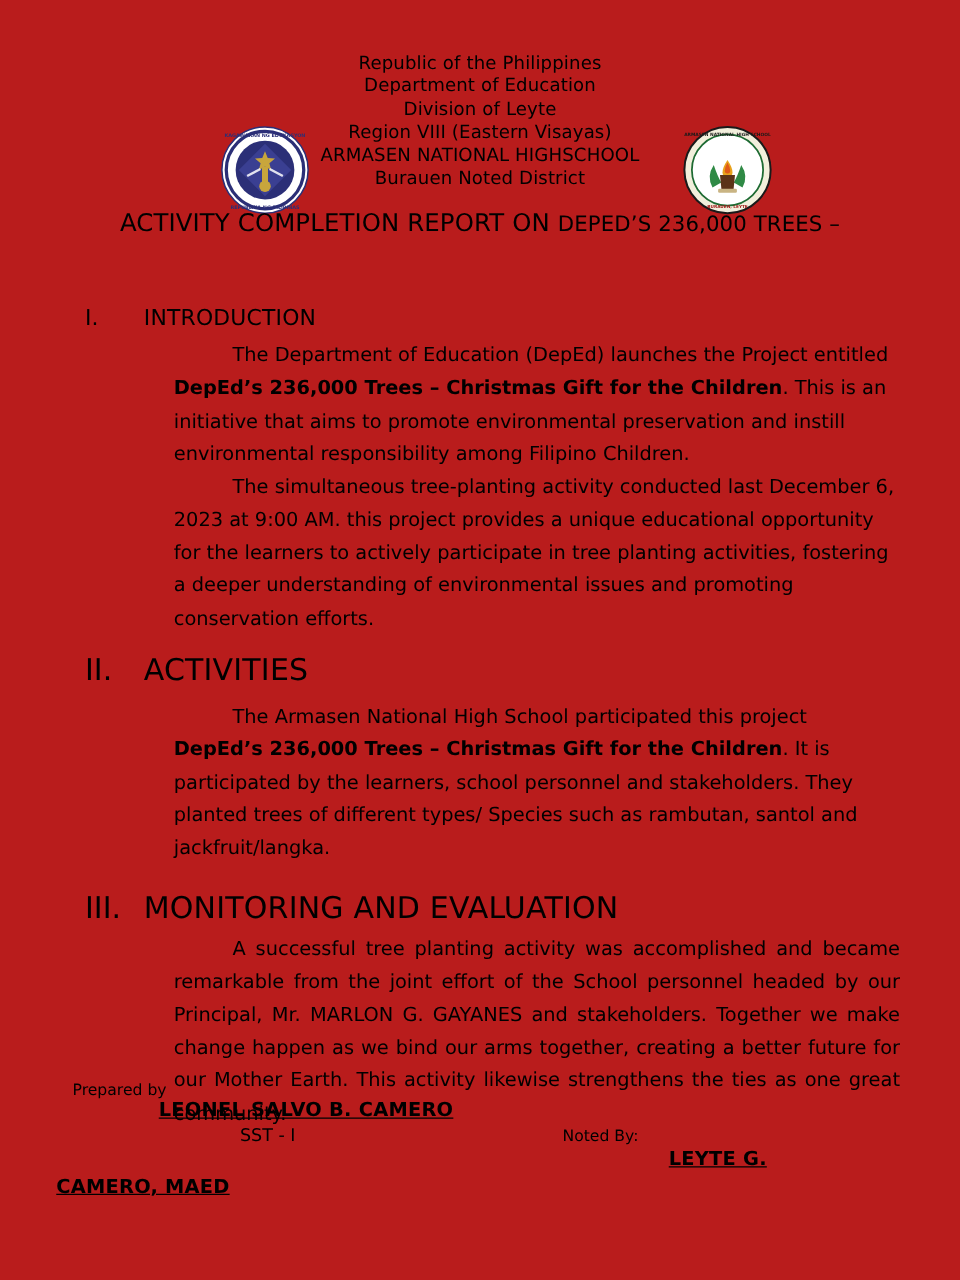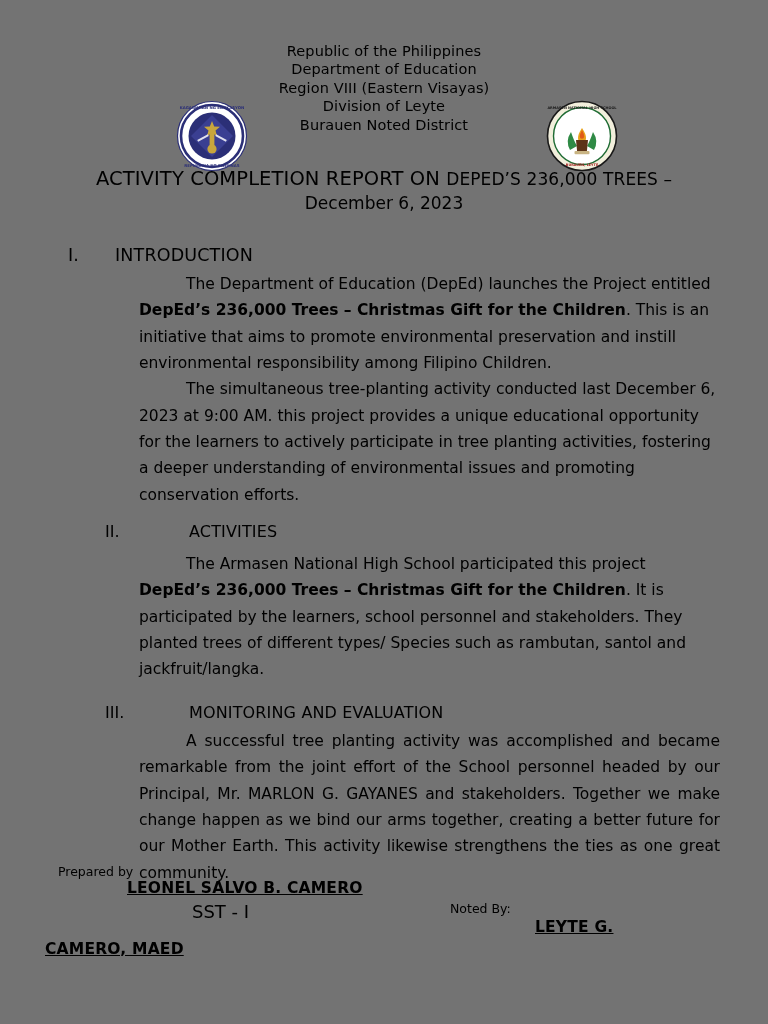--- a/index.html
+++ b/index.html
@@ -12,21 +12,21 @@
     height: 1024px;
     position: relative;
     font-family: "DejaVu Sans", sans-serif;
     color: #000000;
     overflow: hidden;
   }
 
   .page {
     position: absolute;
     inset: 0;
-    background: #737373;
+    background: #b91c1c;
   }
 
   
   .letterhead {
     position: absolute;
     left: 0;
     top: 38px;
     width: 768px;
     height: 108px;
   }
@@ -94,21 +94,21 @@
   .sec-num {
     display: inline-block;
     width: 47px;
     padding-left: 68px;
     box-sizing: content-box;
     font-size: 17.5px;
   }
   .sec-title { font-size: 17.5px; letter-spacing: .15px; }
 
   .sec-heading.lg .sec-num,
-  .sec-heading.lg .sec-title { font-size: 16px; margin-left: 37px; }
+  .sec-heading.lg .sec-title { font-size: 24px; }
 
   .para {
     margin: 0;
     padding: 0 48px 0 139px;
     font-size: 15.5px;
     line-height: 1.70;
     text-indent: 47px;
   }
   .para.justify { text-align: justify; }
   .para b { font-weight: bold; text-align: center; }
@@ -124,21 +124,21 @@
     position: absolute;
     left: 0;
     top: 860px;
     width: 746px;
     height: 110px;
     padding-left: 44px;
   }
   .sig-abs { position: absolute; white-space: nowrap; }
   .sig-label  { font-size: 12.5px; }
   .sig-name   { font-size: 15.5px; font-weight: bold; letter-spacing: .2px; text-decoration: underline; }
-  .sig-role   { font-size: 18px; }
+  .sig-role   { font-size: 14px; }
 
   .prepared-by   { left: 58px;  top: 4px; }
   .prepared-name { left: 127px; top: 19px; }
   .prepared-role { left: 192px; top: 41px; }
   .noted-by      { left: 450px; top: 41px; }
   .noted-name    { left: 535px; top: 58px; }
   .noted-name2   { left: 45px;  top: 80px; }
 </style>
 </head>
 <body>
@@ -165,22 +165,23 @@
         <g fill="#2b2f77" font-family="DejaVu Sans, sans-serif" font-size="3.9" font-weight="bold">
           <text x="36" y="9.4" text-anchor="middle">KAGAWARAN NG EDUKASYON</text>
           <text x="36" y="67.2" text-anchor="middle">REPUBLIKA NG PILIPINAS</text>
         </g>
       </svg>
     </div>
 
     <div class="letterhead-lines">
       <div>Republic of the Philippines</div>
       <div>Department of Education</div>
+      <div>Division of Leyte</div>
       <div>Region VIII (Eastern Visayas)</div>
-      <div>Division of Leyte</div>
+      <div>ARMASEN NATIONAL HIGHSCHOOL</div>
       <div>Burauen Noted District</div>
     </div>
 
     <div class="logo logo-right">
       <svg viewBox="0 0 72 72" aria-hidden="true">
         <circle cx="36" cy="36" r="34.5" fill="#f2efdc" stroke="#1a1a1a" stroke-width="1.6"></circle>
         <circle cx="36" cy="36" r="28.5" fill="#ffffff" stroke="#1e6b33" stroke-width="1.4"></circle>
         <path d="M24 50 q-5-9 1-18 q3 9 6 14z" fill="#2f8a45"></path>
         <path d="M48 50 q5-9 -1-18 q-3 9 -6 14z" fill="#2f8a45"></path>
         <path d="M36 28 q-4 6 -4 10 a4 4 0 0 0 8 0 q0-4 -4-10z" fill="#e8a21c"></path>
@@ -195,21 +196,20 @@
         </g>
       </svg>
     </div>
 
   </div>
 
   <div class="doc-title">
     <div>
       <span class="title-big">ACTIVITY COMPLETION REPORT ON </span><span class="title-small">DEPED’S 236,000 TREES –</span>
     </div>
-    <div class="title-date">December 6, 2023</div>
   </div>
 
   <div class="content">
 
     <div class="sec-heading">
       <span class="sec-num">I.</span>
       <span class="sec-title">INTRODUCTION</span>
     </div>
     <div class="sp-6"></div>
     <p class="para"><span>The Department of Education (DepEd) launches the Project entitled </span><b>DepEd’s 236,000 Trees – Christmas Gift for the Children</b><span>. This is an initiative that aims to promote environmental preservation and instill environmental responsibility among Filipino Children.</span></p>

